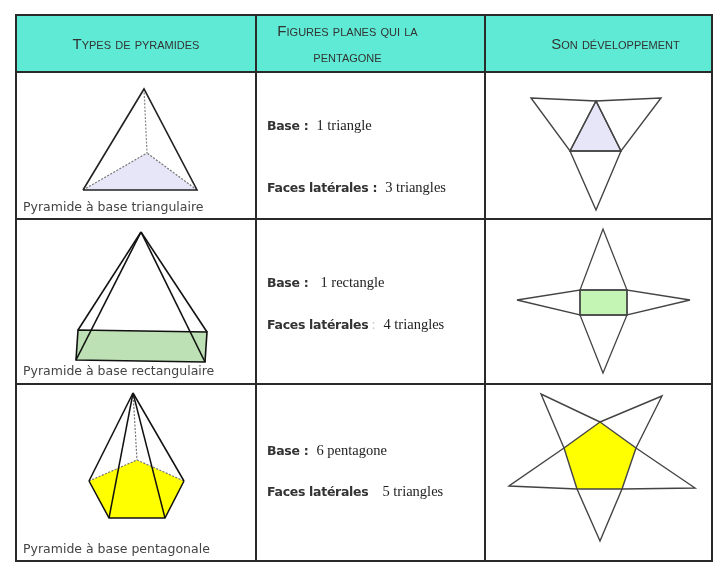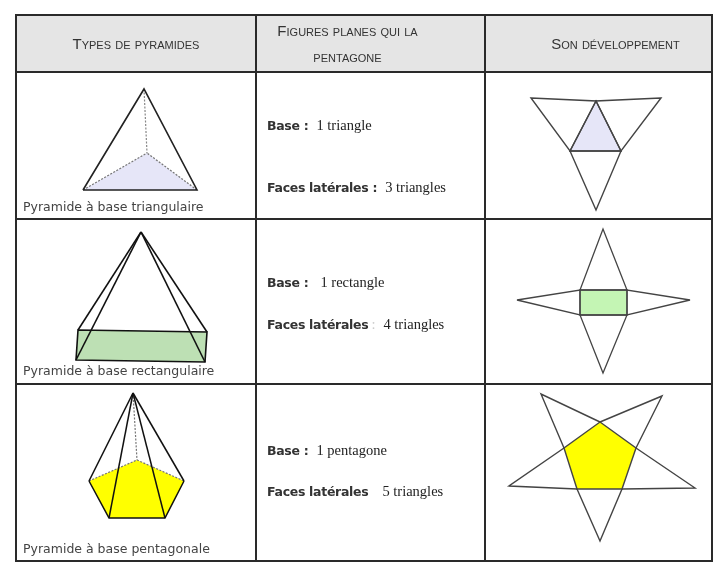--- a/index.html
+++ b/index.html
@@ -1,18 +1,18 @@
 <!DOCTYPE html>
 <html><head>
 <meta charset="utf-8">
 <style>
   html, body { margin: 0; padding: 0; background: #ffffff; }
   body { width: 720px; height: 578px; position: relative; overflow: hidden; }
   .tbl { position: absolute; left: 15px; top: 14px; width: 698px; height: 548px; box-sizing: border-box; border: 2px solid #2a2a2a; }
-  .hdr { position: absolute; left: 0; top: 0; width: 100%; height: 57px; background: #e5e5e5; border-bottom: 2px solid #2a2a2a; box-sizing: border-box; }
+  .hdr { position: absolute; left: 0; top: 0; width: 100%; height: 57px; background: #5eead4; border-bottom: 2px solid #2a2a2a; box-sizing: border-box; }
   .vline { position: absolute; top: 0; bottom: 0; width: 2px; background: #2a2a2a; }
   .hline { position: absolute; left: 0; right: 0; height: 2px; background: #2a2a2a; }
   .hcell { position: absolute; top: 0; height: 55px; display: flex; align-items: center; justify-content: center; text-align: center;
            font-family: "Liberation Sans", sans-serif; font-size: 15px; color: #333; font-variant: small-caps; line-height: 26px; }
   .cell { position: absolute; }
   .caption { position: absolute; left: 6px; font-family: "DejaVu Sans", sans-serif; font-size: 12.5px; color: #444; white-space: nowrap; }
   .info { position: absolute; left: 10px; font-family: "Liberation Serif", serif; font-size: 14.5px; color: #222; white-space: nowrap; }
   .info b { font-family: "DejaVu Sans", sans-serif; font-weight: bold; font-size: 12.5px; color: #333; letter-spacing: -0.3px; }
   .info .val { margin-left: 8px; }
   svg { position: absolute; overflow: visible; }
@@ -103,21 +103,21 @@
         <polyline points="72,96 92,133 148,133 167,96"></polyline>
         <line x1="116" y1="8" x2="72" y2="96"></line>
         <line x1="116" y1="8" x2="92" y2="133"></line>
         <line x1="116" y1="8" x2="148" y2="133"></line>
         <line x1="116" y1="8" x2="167" y2="96"></line>
       </g>
     </svg>
     <div class="caption" style="top:156px;">Pyramide à base pentagonale</div>
   </div>
   <div class="cell" style="left:240px;top:369px;width:227px;height:177px;">
-    <div class="info" style="top:57px;"><b>Base :</b><span class="val">1 pentagone</span></div>
+    <div class="info" style="top:57px;"><b>Base :</b><span class="val">6 pentagone</span></div>
     <div class="info" style="top:98px;"><b>Faces latérales</b><span class="val" style="margin-left:14px;">5 triangles</span></div>
   </div>
   <div class="cell" style="left:469px;top:369px;width:227px;height:177px;">
     <svg width="227" height="177">
       <polygon points="114,37 150,63 136,104 91,104 78,63" fill="#ffff00" stroke="none"></polygon>
       <g fill="none" stroke="#444" stroke-width="1.4">
         <polygon points="114,37 150,63 136,104 91,104 78,63"></polygon>
         <polyline points="78,63 55,9 114,37"></polyline>
         <polyline points="114,37 176,11 150,63"></polyline>
         <polyline points="150,63 209,103 136,104"></polyline>

